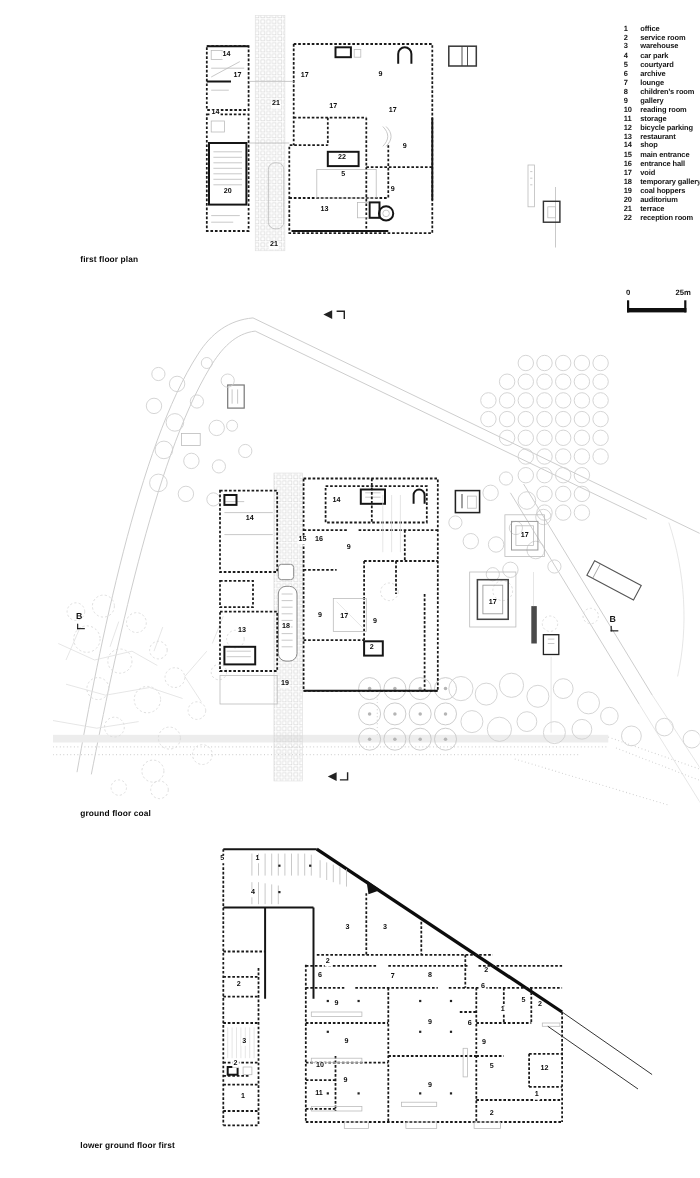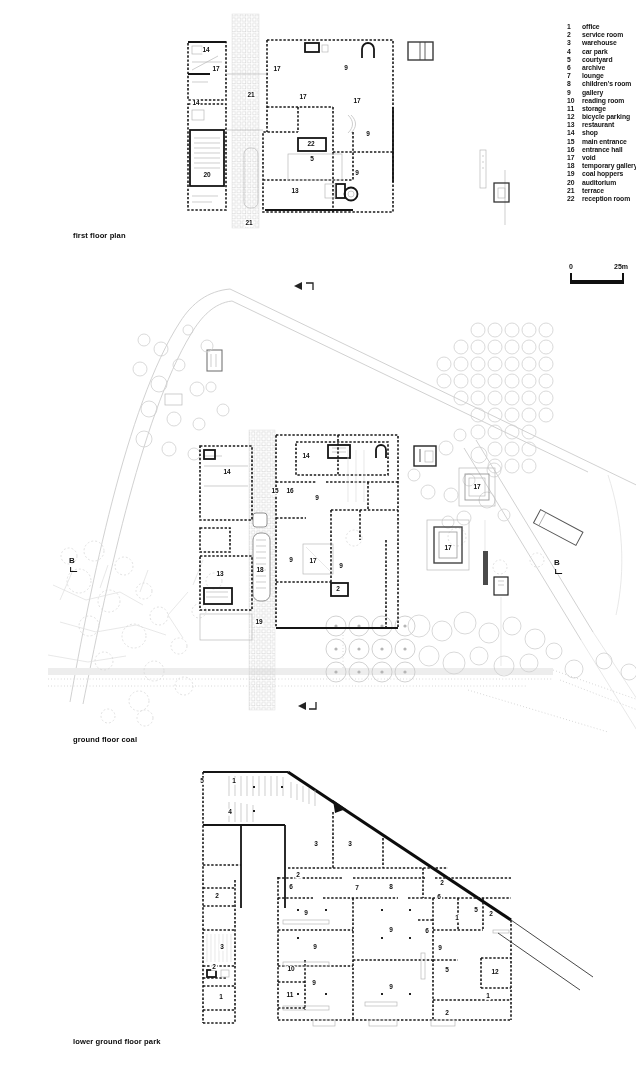--- a/index.html
+++ b/index.html
@@ -541,15 +541,15 @@
         <span class="room-num" style="left: 121px; top: 213px;">9</span>
         <span class="room-num" style="left: 254px; top: 200px;">5</span>
         <span class="room-num" style="left: 302px; top: 202px;">12</span>
         <span class="room-num" style="left: 97px; top: 225px;">11</span>
         <span class="room-num" style="left: 28px; top: 227px;">1</span>
         <span class="room-num" style="left: 295px; top: 226px;">1</span>
         <span class="room-num" style="left: 198px; top: 217px;">9</span>
         <span class="room-num" style="left: 254px; top: 243px;">2</span>
       </div>
   </section>
-  <div class="plan-title t-lower">lower ground floor park</div>
+  <div class="plan-title t-lower">lower ground floor first</div>
 
 </div>
 
 </body></html>

